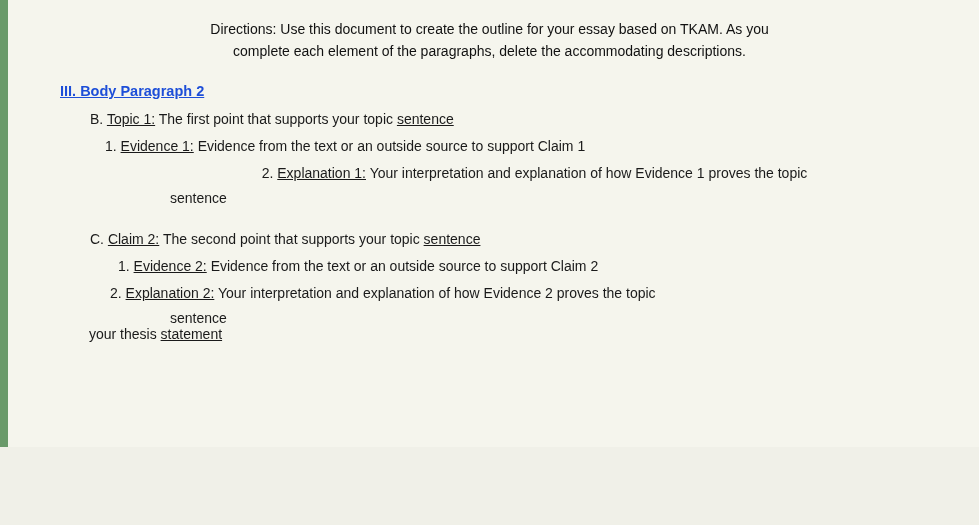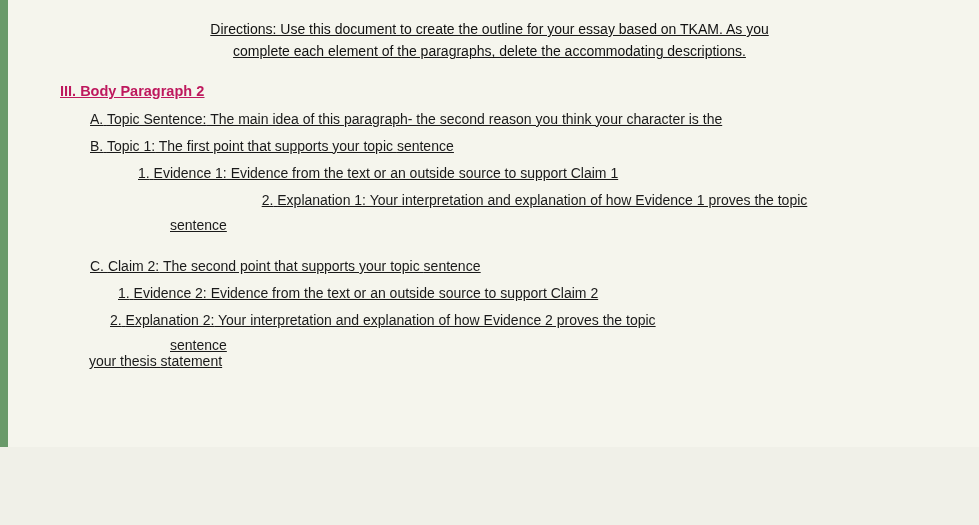--- a/index.html
+++ b/index.html
@@ -16,21 +16,20 @@
       font-size: 14px;
       color: #1a1a1a;
       overflow: hidden;
     }
 
     .page-container {
       width: 979px;
       height: 447px;
       background-color: #f5f5ed;
       position: relative;
-      text-decoration: underline;
     }
 
     .left-accent {
       position: absolute;
       left: 0;
       top: 0;
       width: 8px;
       height: 100%;
       background-color: #6a9a6a;
     }
@@ -47,21 +46,21 @@
       line-height: 1.6;
       margin-bottom: 20px;
       color: #111;
     }
 
     .section-title {
       font-weight: bold;
       font-size: 14.5px;
       margin-bottom: 10px;
       text-decoration: underline;
-      color: #be185d;
+      color: #1d4ed8;
     }
 
     .outline-body {
       margin-left: 10px;
     }
 
     .level-a, .level-b, .level-c, .level-d {
       margin-bottom: 6px;
       line-height: 1.5;
     }
@@ -98,31 +97,27 @@
 
     <div class="directions">
       <div>Directions: Use this document to create the outline for your essay based on TKAM. As you</div>
       <div>complete each element of the paragraphs, delete the accommodating descriptions.</div>
     </div>
 
     <div class="section-title">III. Body Paragraph 2</div>
 
     <div class="outline-body">
 
-      <div class="level-a">
-        <span>A.</span>
-        <span class="underline">Topic Sentence:</span><span> The main idea of this paragraph- the second reason you think your character is the</span>
-      </div>
 
       <div class="level-a" style="margin-top: 6px;">
         <span>B.</span>
         <span class="underline">Topic 1:</span><span> The first point that supports your topic </span><span class="underline">sentence</span>
       </div>
 
-      <div class="level-b" style="margin-left: 68px; margin-top: 4px;">
+      <div class="level-b" style="margin-left: 35px; margin-top: 4px;">
         <span>1.</span>
         <span class="underline">Evidence 1:</span><span> Evidence from the text or an outside source to support Claim 1</span>
       </div>
 
       <div class="level-b" style="margin-left: 80px; margin-top: 4px; text-align: center;">
         <span>2.</span>
         <span class="underline">Explanation 1:</span><span> Your interpretation and explanation of how Evidence 1 proves the topic</span>
       </div>
       <div style="margin-left: 100px;">
         <span>sentence</span>

